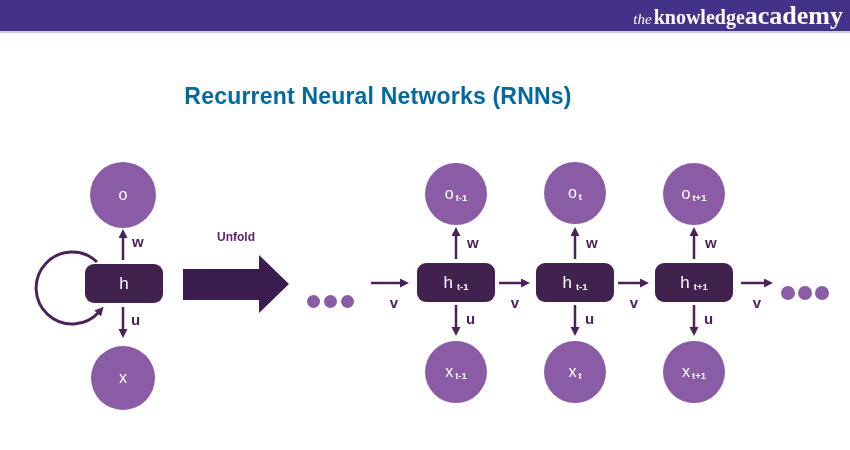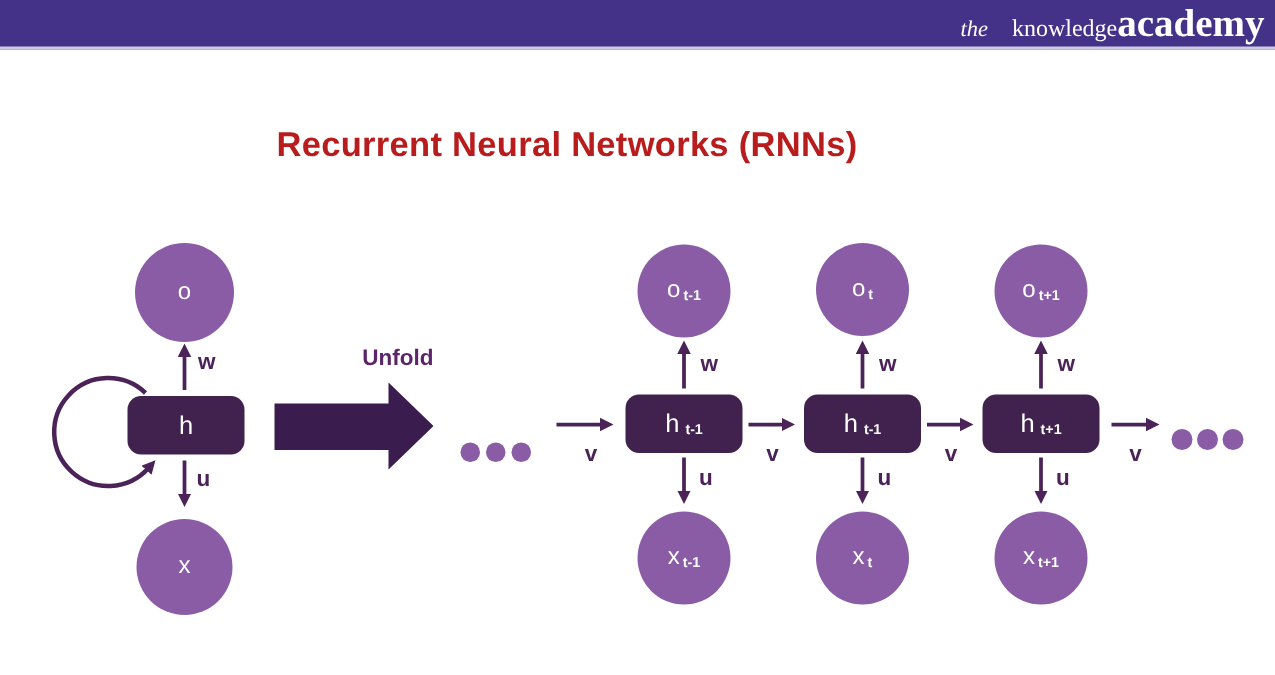--- a/index.html
+++ b/index.html
@@ -25,33 +25,33 @@
     justify-content: flex-end;
     padding-right: 7px;
   }
   .brand {
     color: #ffffff;
     font-family: "Liberation Serif", "DejaVu Serif", serif;
     display: flex;
     align-items: baseline;
     white-space: nowrap;
   }
-  .brand .b-the { font-style: italic; font-size: 15px; margin-right: 16px; }
-  .brand .b-knowledge { font-size: 16px; font-weight: 400; }
+  .brand .b-the { font-style: italic; font-size: 15px; margin-right: 2px; }
+  .brand .b-knowledge { font-size: 20px; font-weight: 700; }
   .brand .b-academy { font-size: 26px; font-weight: 700; }
 
   
   .page-title {
     position: absolute;
     left: 0; top: 83px;
     width: 720px;
     text-align: center;
     font-size: 23px;
     font-weight: 700;
-    color: #b91c1c;
+    color: #0369a1;
     letter-spacing: 0.2px;
     padding-left: 36px;
   }
 
   
   .arrows-layer {
     position: absolute;
     left: 0; top: 0;
     width: 850px; height: 450px;
     z-index: 1;
@@ -133,22 +133,22 @@
   .lab-v0 { left: 384px; top: 295px; }
   .lab-v1 { left: 505px; top: 295px; }
   .lab-v2 { left: 624px; top: 295px; }
   .lab-v3 { left: 747px; top: 295px; }
 
   
   .unfold-label {
     position: absolute;
     left: 183px; top: 230px;
     width: 106px;
-    text-align: right;
-    font-size: 15px;
+    text-align: center;
+    font-size: 12px;
     font-weight: 700;
     color: #5D2569;
     z-index: 3;
   }
 
   
   .dots {
     position: absolute;
     z-index: 2;
     display: flex;

